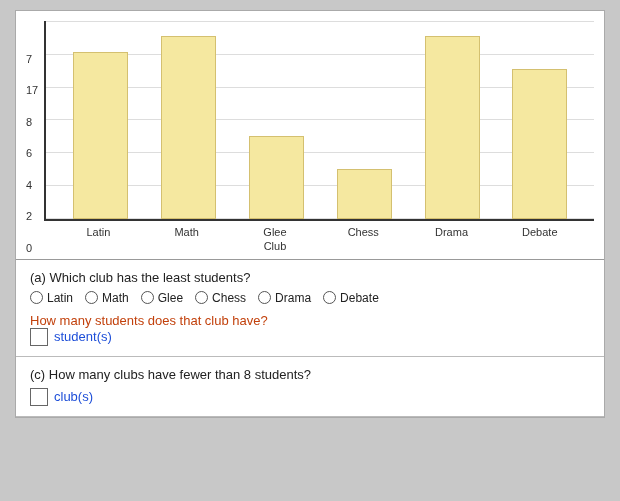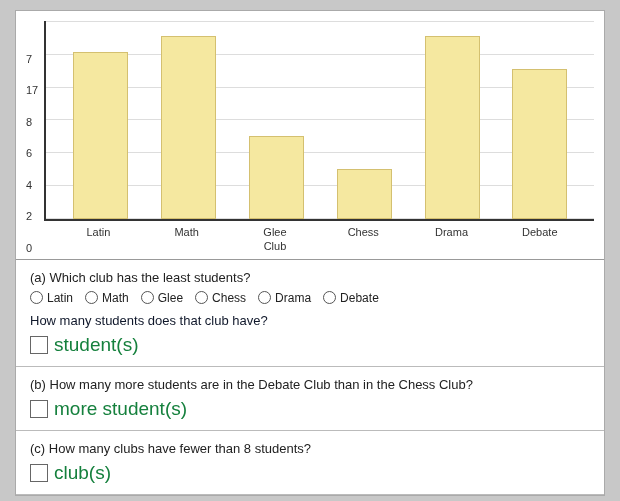--- a/index.html
+++ b/index.html
@@ -121,39 +121,38 @@
       width: 13px;
       height: 13px;
       border-radius: 50%;
       border: 1.5px solid #555;
       background: #fff;
       display: inline-block;
       flex-shrink: 0;
     }
     .sub-question {
       font-size: 13px;
-      color: #0f172a;
-      margin-bottom: 6px;
+      color: #c2410c;
     }
     .input-row {
       display: flex;
       align-items: center;
       gap: 6px;
     }
     .answer-box {
       width: 18px;
       height: 18px;
       border: 1.5px solid #666;
       background: #fff;
       display: inline-block;
       flex-shrink: 0;
     }
     .answer-label {
-      font-size: 19px;
-      color: #15803d;
+      font-size: 13px;
+      color: #1d4ed8;
     }
   </style>
 </head>
 <body>
 
 <div class="main-container">
 
   <div class="chart-area">
     <div class="chart-wrapper">
 
@@ -238,27 +237,20 @@
           <span>Debate</span>
         </div>
       </div>
       <div class="sub-question">How many students does that club have?</div>
       <div class="input-row">
         <span class="answer-box"></span>
         <span class="answer-label">student(s)</span>
       </div>
     </div>
 
-    <div class="question-block">
-      <div class="question-text">(b) How many more students are in the Debate Club than in the Chess Club?</div>
-      <div class="input-row">
-        <span class="answer-box"></span>
-        <span class="answer-label">more student(s)</span>
-      </div>
-    </div>
 
     <div class="question-block">
       <div class="question-text">(c) How many clubs have fewer than 8 students?</div>
       <div class="input-row">
         <span class="answer-box"></span>
         <span class="answer-label">club(s)</span>
       </div>
     </div>
 
   </div>

